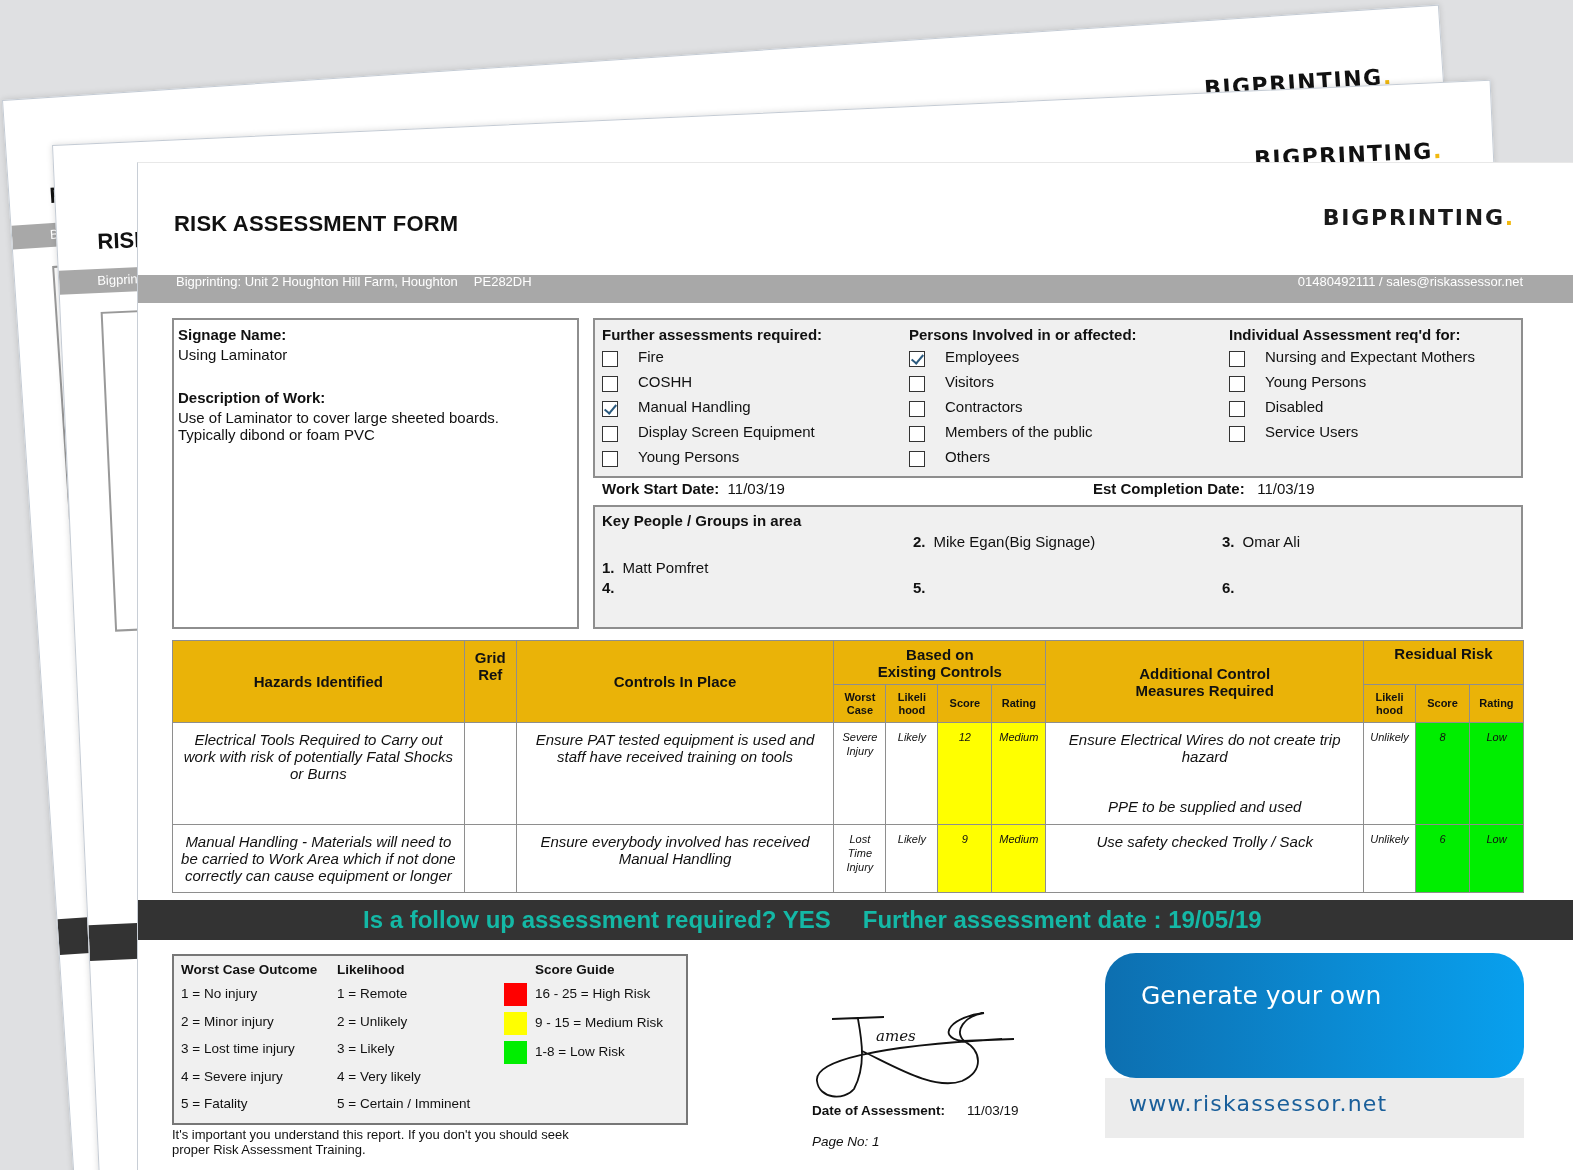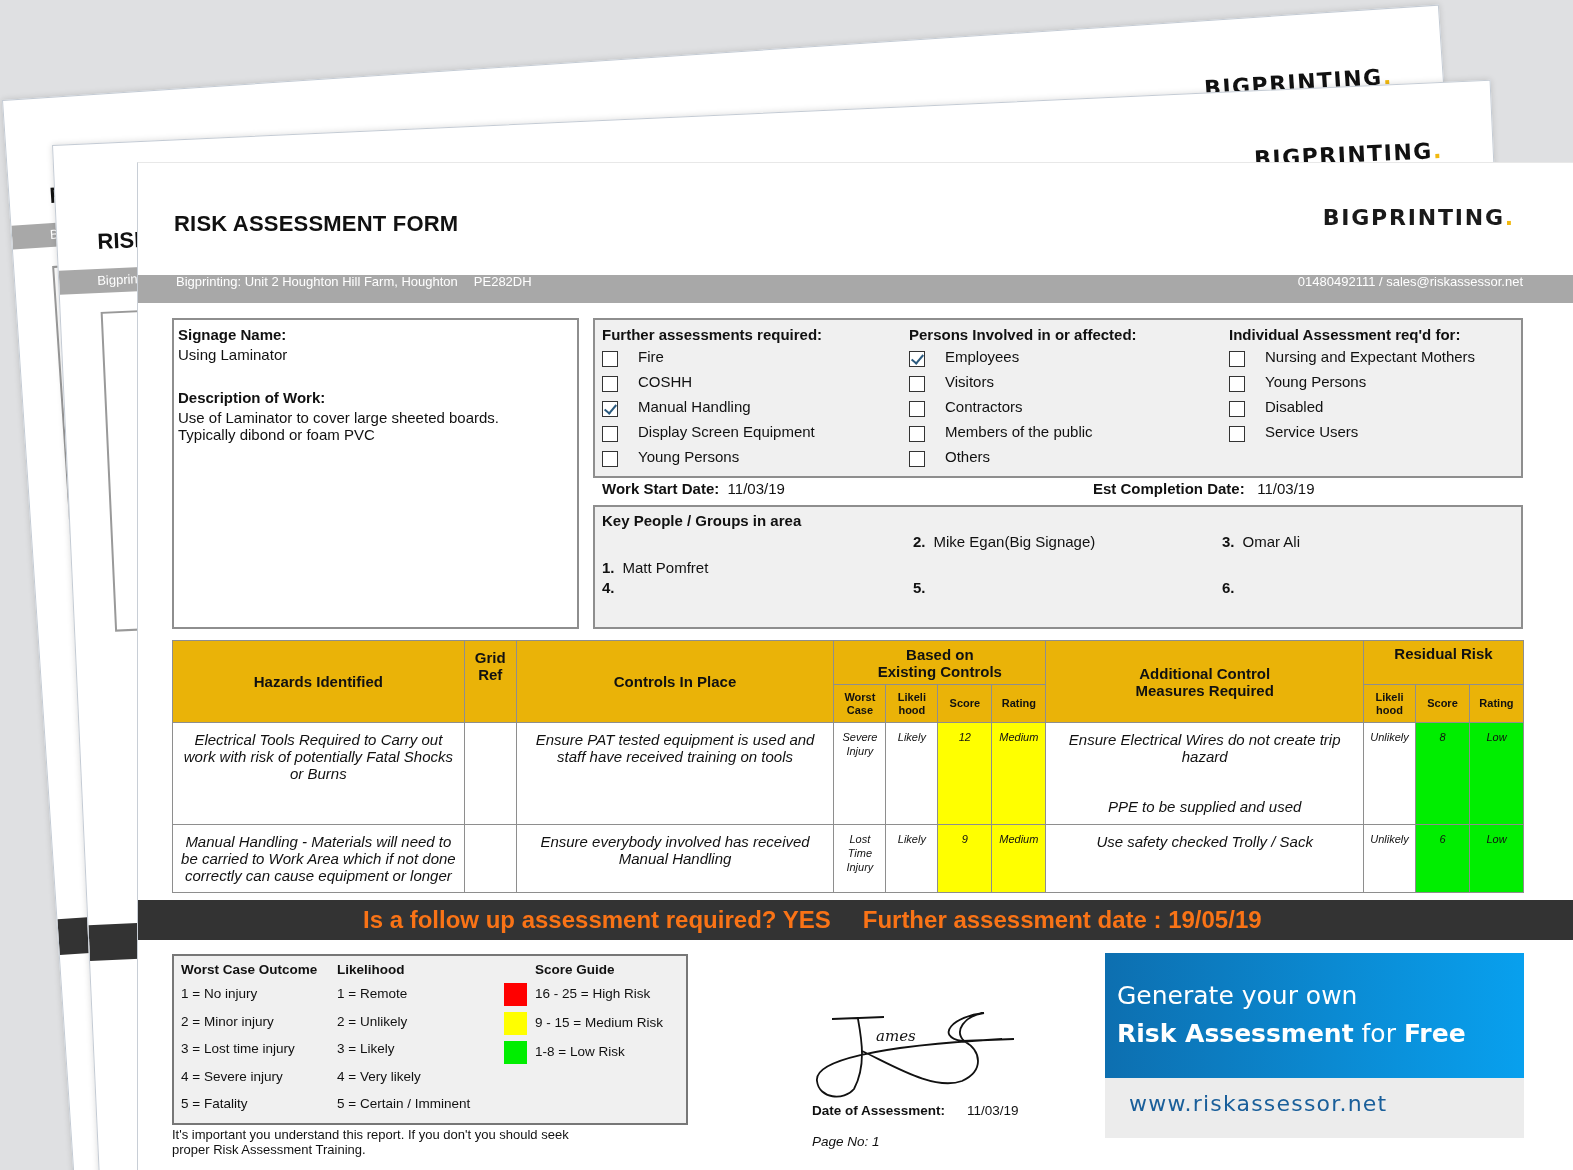--- a/index.html
+++ b/index.html
@@ -56,21 +56,21 @@
   .hazard-table th { font-weight: bold; vertical-align: middle; background: #eab308; }
   .hazard-table th.small { font-size: 11px; height: 38px; line-height: 13px; }
   .hazard-table td { font-style: italic; padding: 8px 4px; line-height: 17px; }
   .hazard-table td.small { font-size: 11px; line-height: 14px; padding: 7px 2px; }
   .yellow { background: #ffff00; }
   .green { background: #00ee00; }
   .row1 td { height: 102px; }
   .row2 td { height: 68px; }
   .acm-extra { margin-top: 33px; }
 
-  .followup-bar { position: absolute; left: 0; right: 0; top: 737px; height: 40px; background: #333; color: #f97316; font-size: 24px; font-weight: bold; display: flex; align-items: center; padding-left: 225px; }
+  .followup-bar { position: absolute; left: 0; right: 0; top: 737px; height: 40px; background: #333; color: #14b8a6; font-size: 24px; font-weight: bold; display: flex; align-items: center; padding-left: 225px; }
   .followup-bar .date { margin-left: 32px; }
 
   
   .legend-box { position: absolute; left: 34px; top: 791px; width: 516px; height: 171px; border: 2px solid #777; background: #f0f0f0; font-size: 13.5px; }
   .legend-col { position: absolute; top: 6px; }
   .legend-col .hdr { font-weight: bold; margin-bottom: 9px; }
   .legend-col .item { height: 27.5px; }
   .score-item { display: flex; align-items: flex-start; height: 29px; margin-left: -31px; }
   .swatch { width: 23px; height: 23px; margin-right: 8px; margin-top: -3px; }
   .note { position: absolute; left: 34px; top: 964px; font-size: 13px; line-height: 15px; width: 460px; }
@@ -79,21 +79,21 @@
   .sign { position: absolute; left: 674px; top: 788px; font-size: 13.5px; }
   .sign .lbl { font-weight: bold; display: inline-block; width: 106px; }
   .sign .line { height: 17px; }
   .signature { position: absolute; left: 676px; top: 848px; }
   .assess-date { position: absolute; left: 674px; top: 940px; font-size: 13.5px; }
   .assess-date .lbl { font-weight: bold; margin-right: 22px; }
   .page-no { position: absolute; left: 674px; top: 971px; font-size: 13.5px; font-style: italic; }
 
   
   .promo { position: absolute; left: 967px; top: 790px; width: 419px; height: 185px; }
-  .promo-top { height: 125px; background: linear-gradient(90deg, #0d6fb0 0%, #0b8ad2 55%, #08a0ee 100%); color: #fff; padding: 24px 12px; font-family: "DejaVu Sans", sans-serif; font-size: 25px; line-height: 38px; }
+  .promo-top { height: 125px; background: linear-gradient(90deg, #0d6fb0 0%, #0b8ad2 55%, #08a0ee 100%); color: #fff; padding: 24px 36px; font-family: "DejaVu Sans", sans-serif; font-size: 25px; line-height: 38px; border-radius: 31px; }
   .promo-top .b { font-weight: bold; }
   .promo-bottom { height: 60px; background: #ececec; color: #1a5f9a; font-family: "DejaVu Sans", sans-serif; font-size: 22px; letter-spacing: 1.2px; padding: 13px 24px; }
 </style>
 </head>
 <body>
 
 <div class="bg-page bg-page-1">
   <div class="bg-title">RISK</div>
   <div class="bg-logo"><span>BIGPRINTING</span><span class="dot">.</span></div>
   <div class="bg-bar">Bigprinting: Unit 2 Houghton Hill Farm, Houghton</div>
@@ -323,18 +323,17 @@
   <svg class="signature" width="200" height="90" viewBox="0 0 200 90">
     <path d="M18 8 L70 6 M44 8 C48 30, 52 55, 40 78 C30 90, 5 88, 3 70 C0 50, 60 35, 188 28 M48 40 C80 55, 120 80, 148 70 C170 60, 168 40, 150 30 C140 20, 150 5, 170 2 C140 5, 120 25, 148 30 L200 28" fill="none" stroke="#111" stroke-width="1.8"></path>
     <text x="62" y="30" font-family="DejaVu Serif, serif" font-style="italic" font-size="15" fill="#111">ames</text>
   </svg>
   <div class="assess-date"><span class="lbl">Date of Assessment:</span><span>11/03/19</span></div>
   <div class="page-no">Page No: 1</div>
 
   <div class="promo">
     <div class="promo-top">
       <div>Generate your own</div>
-      <div><span class="b">Risk Assessment</span><span style="white-space:pre;"> for </span><span class="b">Free</span></div>
     </div>
     <div class="promo-bottom">www.riskassessor.net</div>
   </div>
 
 </div>
 
 </body></html>

